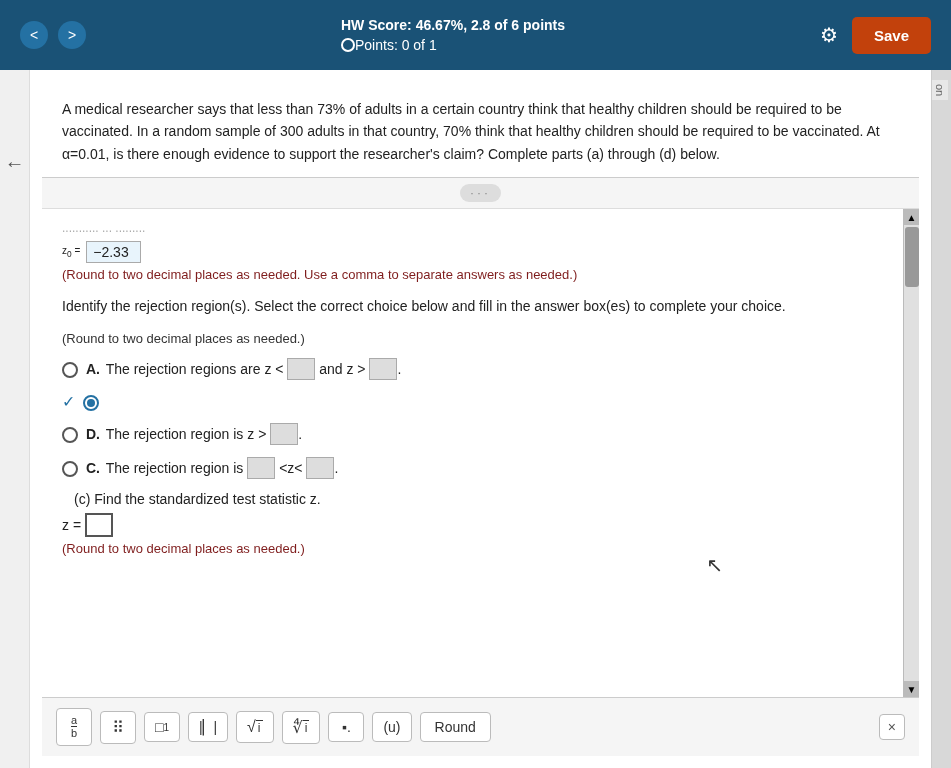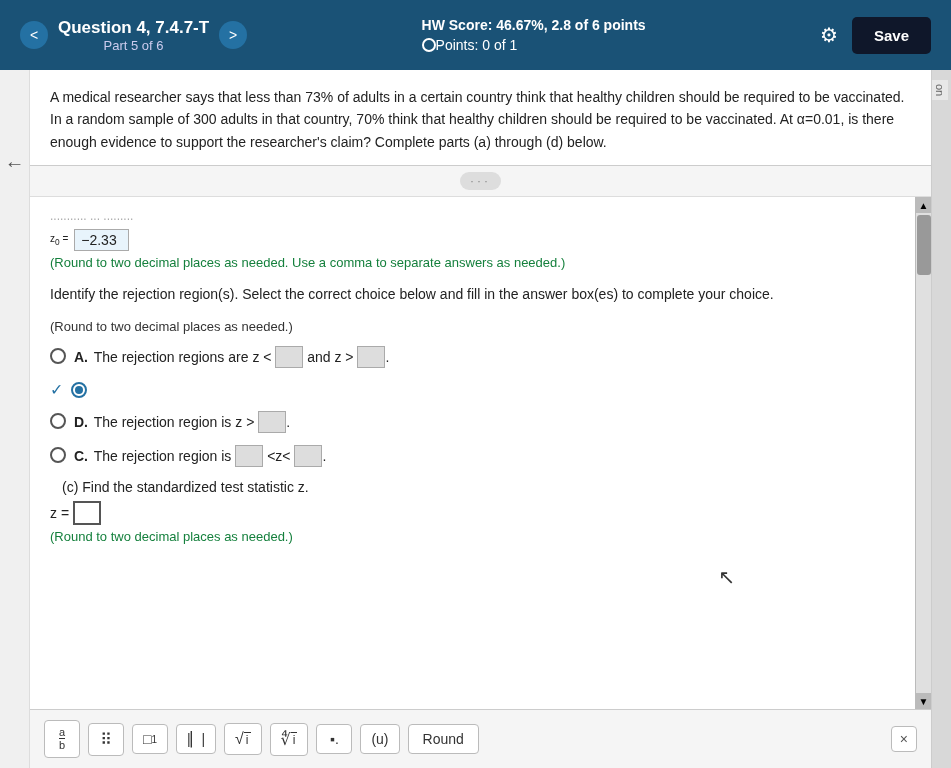--- a/index.html
+++ b/index.html
@@ -75,21 +75,21 @@
       display: flex;
       align-items: center;
       gap: 14px;
     }
     .gear-icon {
       font-size: 20px;
       color: white;
       cursor: pointer;
     }
     .save-btn {
-      background: #0f172a;
+      background: #c2410c;
       color: white;
       border: none;
       padding: 10px 22px;
       border-radius: 5px;
       font-size: 15px;
       font-weight: bold;
       cursor: pointer;
     }
 
     
@@ -113,21 +113,21 @@
       font-size: 20px;
       color: #555;
       cursor: pointer;
     }
 
     
     .content {
       flex: 1;
       display: flex;
       flex-direction: column;
-      padding: 0;
+      padding: 12px;
     }
 
     .problem-text {
       padding: 16px 20px 12px 20px;
       font-size: 14px;
       line-height: 1.6;
       color: #222;
       border-bottom: 1px solid #ccc;
     }
 
@@ -180,39 +180,39 @@
       border: 1px solid #aaa;
       background: #ddd;
       padding: 2px 4px;
       font-size: 14px;
       min-width: 28px;
       display: inline-block;
     }
 
     .round-note {
       font-size: 13px;
-      color: #15803d;
+      color: #7f1d1d;
       margin-bottom: 14px;
     }
 
     .identify-text {
       font-size: 14px;
       margin-bottom: 14px;
       line-height: 1.5;
     }
     .round-note2 {
       font-size: 13px;
       color: #333;
       margin-bottom: 12px;
     }
 
     
     .radio-option {
       display: flex;
-      align-items: flex-start;
+      align-items: center;
       gap: 8px;
       margin-bottom: 12px;
       font-size: 14px;
     }
     .radio-circle {
       width: 16px;
       height: 16px;
       border: 2px solid #555;
       border-radius: 50%;
       margin-top: 2px;
@@ -369,24 +369,20 @@
       padding: 4px 2px;
       background: #e8e8e8;
     }
   </style>
 </head>
 <body>
 
 <div class="header">
   <div class="header-left">
     <button class="nav-arrow">&lt;</button>
-    <div class="question-title">
-      <h2>Question 4, 7.4.7-T</h2>
-      <p>Part 5 of 6</p>
-    </div>
     <button class="nav-arrow">&gt;</button>
   </div>
   <div class="header-center">
     <span class="hw-score">HW Score: 46.67%, 2.8 of 6 points</span>
     <span class="points">
       <span class="points-circle"></span>
       <span>Points: 0 of 1</span>
     </span>
   </div>
   <div class="header-right">

